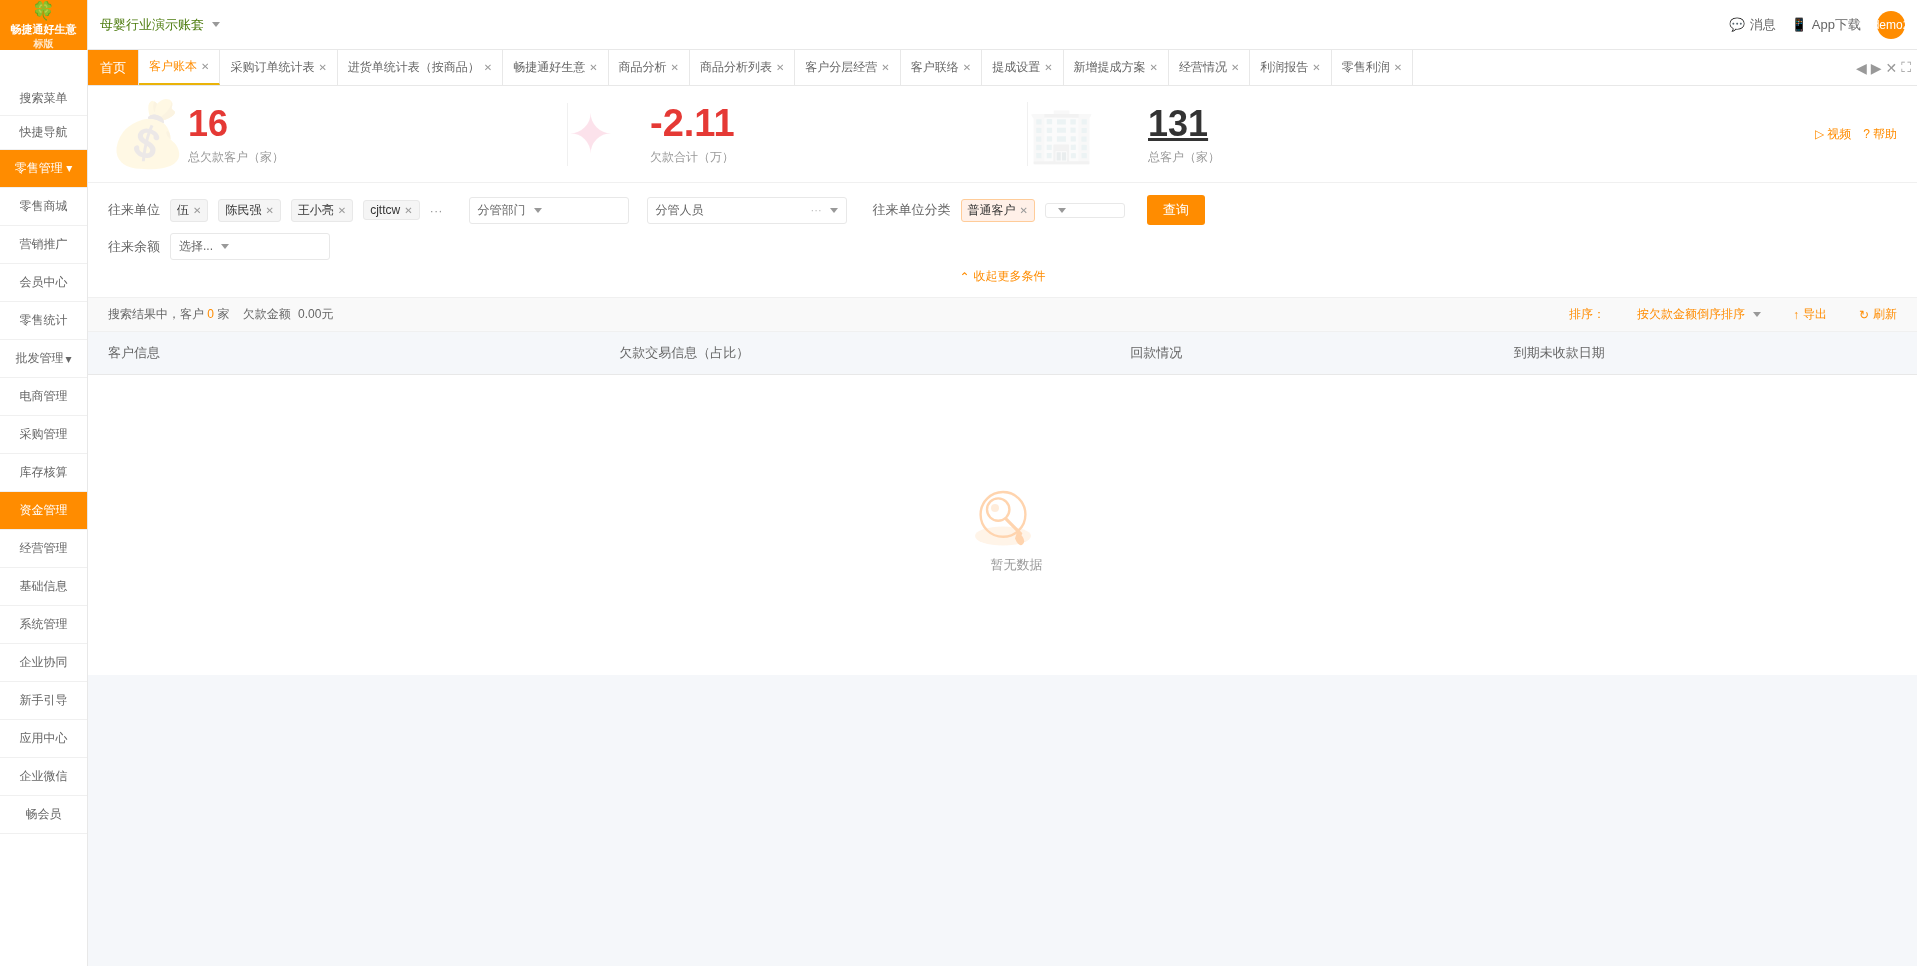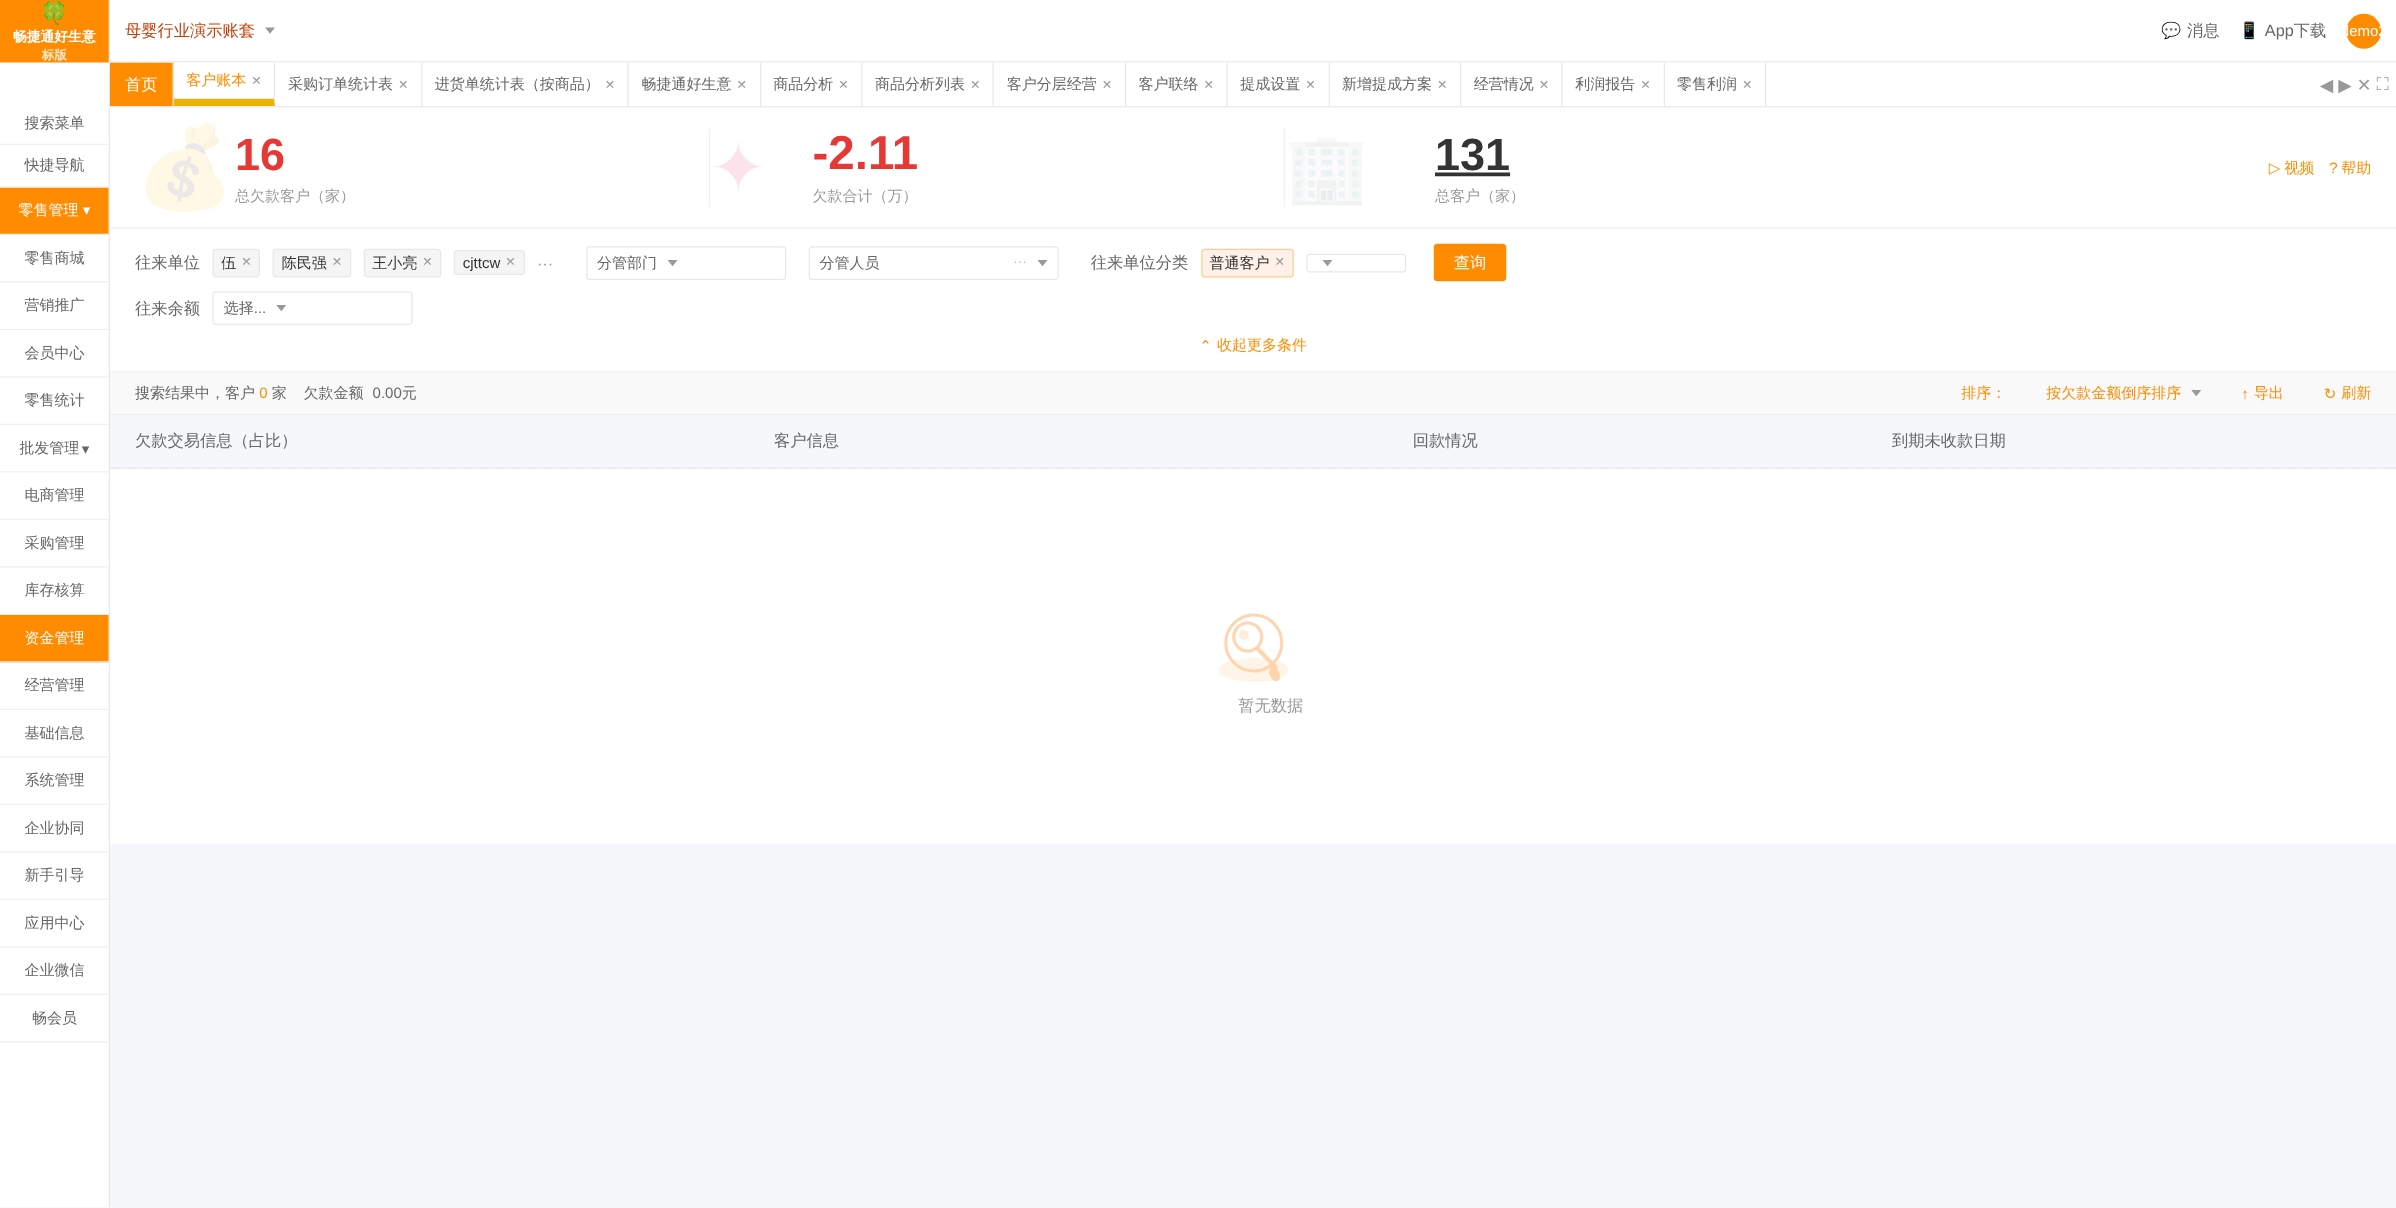--- a/index.html
+++ b/index.html
@@ -13,29 +13,29 @@
     .sidebar-nav { padding: 8px 0; text-align: center; color: #666; font-size: 12px; border-bottom: 1px solid #f0f0f0; cursor: pointer; padding: 8px 0; }
     .sidebar-item { padding: 10px 0; text-align: center; color: #666; font-size: 12px; cursor: pointer; border-bottom: 1px solid #f0f0f0; }
     .sidebar-item.active { background: #ff8c00; color: #fff; }
 
     
     .main { flex: 1; display: flex; flex-direction: column; overflow: hidden; }
 
     
     .topbar { height: 50px; background: #fff; border-bottom: 1px solid #e8e8e8; display: flex; align-items: center; padding: 0 12px; justify-content: space-between; flex-shrink: 0; }
     .topbar-left { display: flex; align-items: center; gap: 8px; }
-    .topbar-selector { display: flex; align-items: center; gap: 4px; font-size: 13px; color: #c2410c; }
+    .topbar-selector { display: flex; align-items: center; gap: 4px; font-size: 13px; color: #4d7c0f; }
     .topbar-right { display: flex; align-items: center; gap: 16px; }
     .topbar-right .msg, .topbar-right .app-dl { display: flex; align-items: center; gap: 4px; color: #666; font-size: 13px; cursor: pointer; }
     .avatar { width: 28px; height: 28px; border-radius: 50%; background: #ff8c00; display: flex; align-items: center; justify-content: center; color: #fff; font-size: 12px; }
 
     
     .tabbar { height: 36px; background: #fff; border-bottom: 1px solid #e8e8e8; display: flex; align-items: stretch; overflow: hidden; flex-shrink: 0; }
     .tab { display: flex; align-items: center; padding: 0 10px; font-size: 12px; color: #666; cursor: pointer; border-right: 1px solid #e8e8e8; white-space: nowrap; gap: 4px; min-width: 0; }
-    .tab.active { background: #fff; color: #ff8c00; border-bottom: 6px solid #eab308; }
+    .tab.active { background: #fff; color: #ff8c00; border-bottom: 2px solid #eab308; }
     .tab .tab-close { color: #999; font-size: 10px; cursor: pointer; }
     .tab-home { background: #ff8c00; color: #fff; padding: 0 12px; font-size: 13px; }
     .tabbar-actions { display: flex; align-items: center; padding: 0 6px; gap: 4px; margin-left: auto; }
     .tabbar-actions span { cursor: pointer; color: #999; font-size: 14px; }
 
     
     .content { flex: 1; overflow-y: auto; background: #f5f7fa; }
 
     
     .stats-bar { background: #fff; display: flex; align-items: center; padding: 16px 20px; border-bottom: 1px solid #f0f0f0; position: relative; }
@@ -362,22 +362,22 @@
         </span>
         <span>
           <span>↻</span>
           <span>刷新</span>
         </span>
       </div>
     </div>
 
     <div class="table-container">
       <div class="table-header">
+        <div>客户信息</div>
         <div>欠款交易信息（占比）</div>
-        <div>客户信息</div>
         <div>回款情况</div>
         <div>到期未收款日期</div>
       </div>
       <div class="table-body">
         <div class="empty-state">
 
           <svg class="empty-icon" viewBox="0 0 100 100" xmlns="http://www.w3.org/2000/svg">
             <ellipse cx="50" cy="75" rx="35" ry="12" fill="#ffd0a0" opacity="0.4"></ellipse>
             <circle cx="50" cy="48" r="28" fill="none" stroke="#ffb87a" stroke-width="3"></circle>
             <circle cx="44" cy="42" r="14" fill="none" stroke="#ffb87a" stroke-width="3"></circle>

